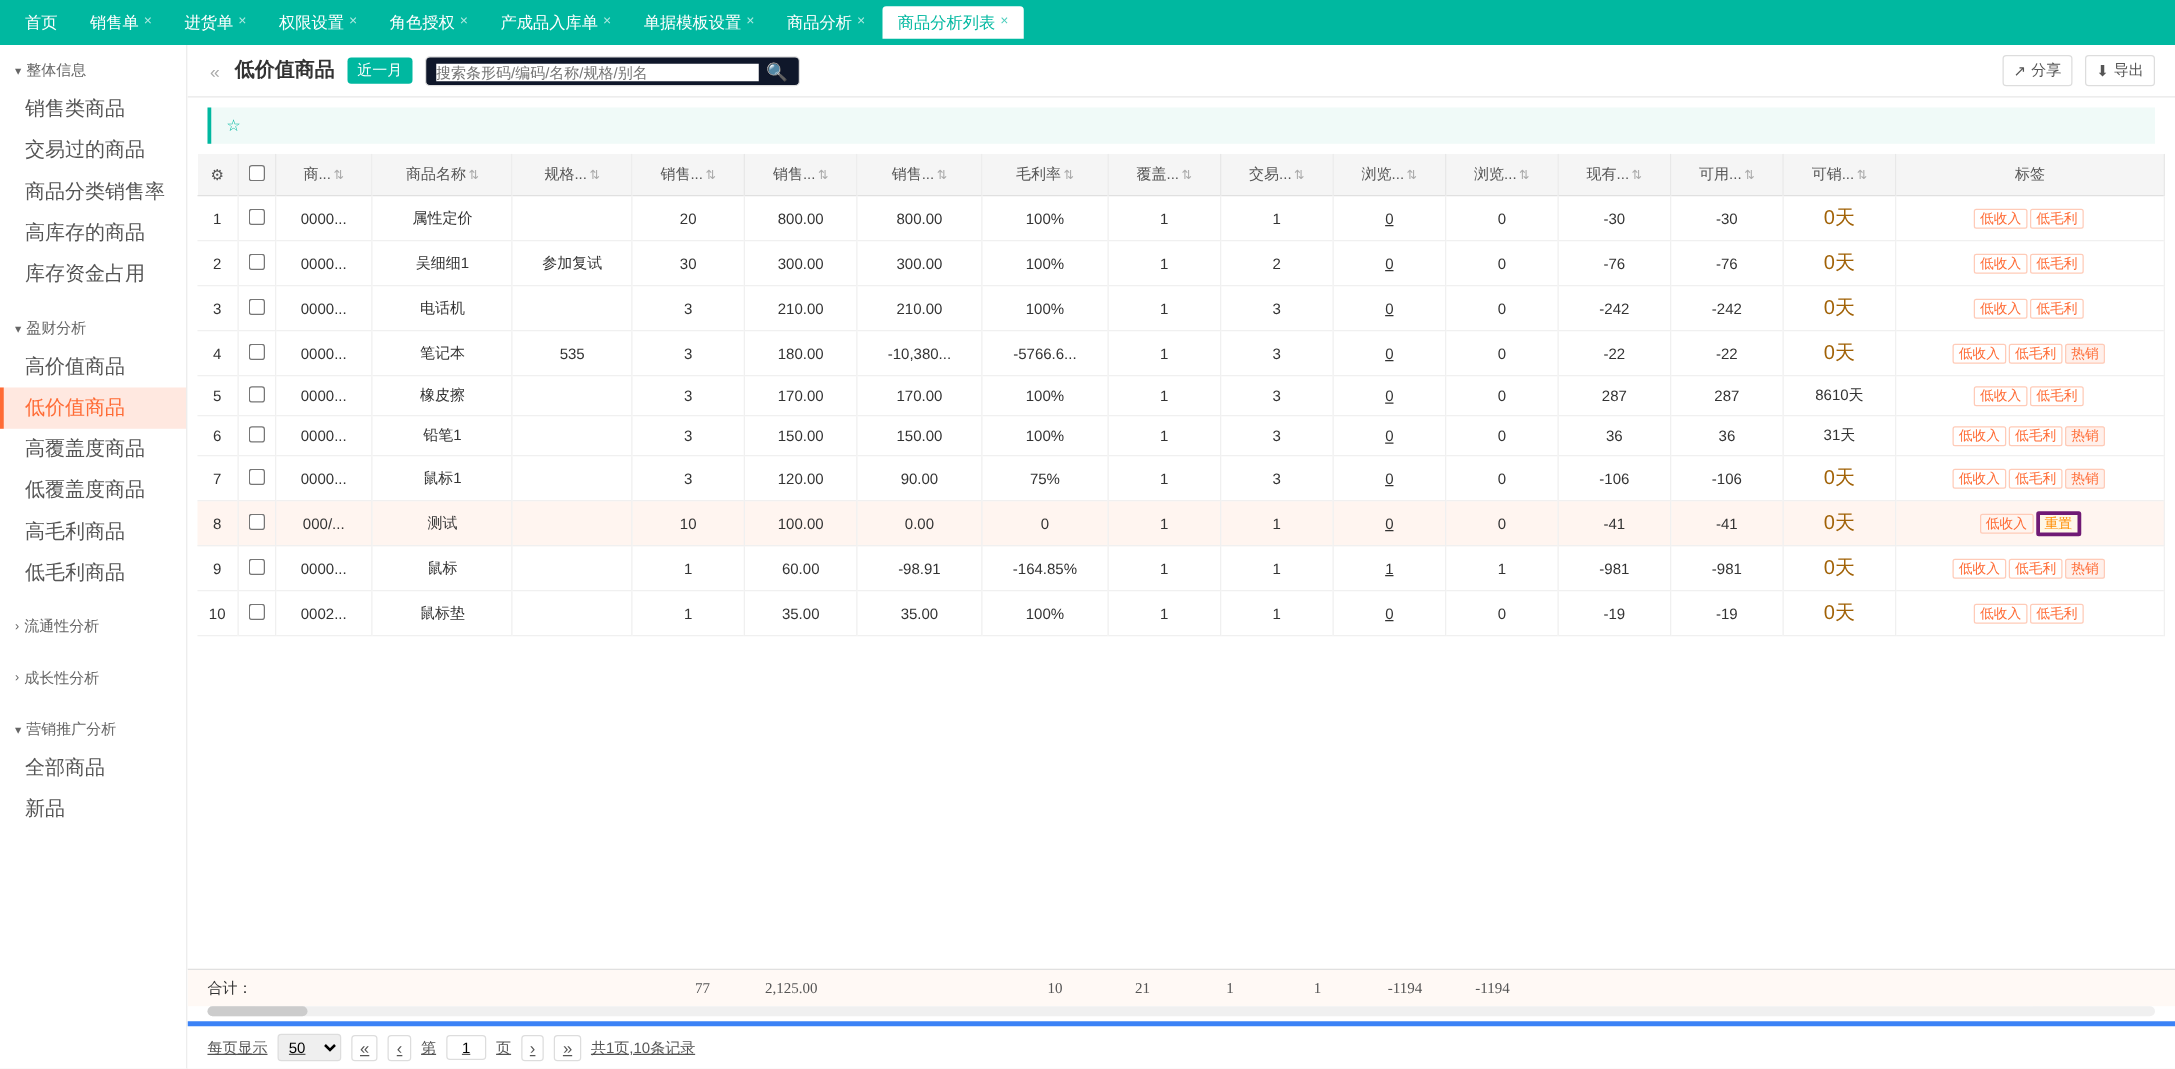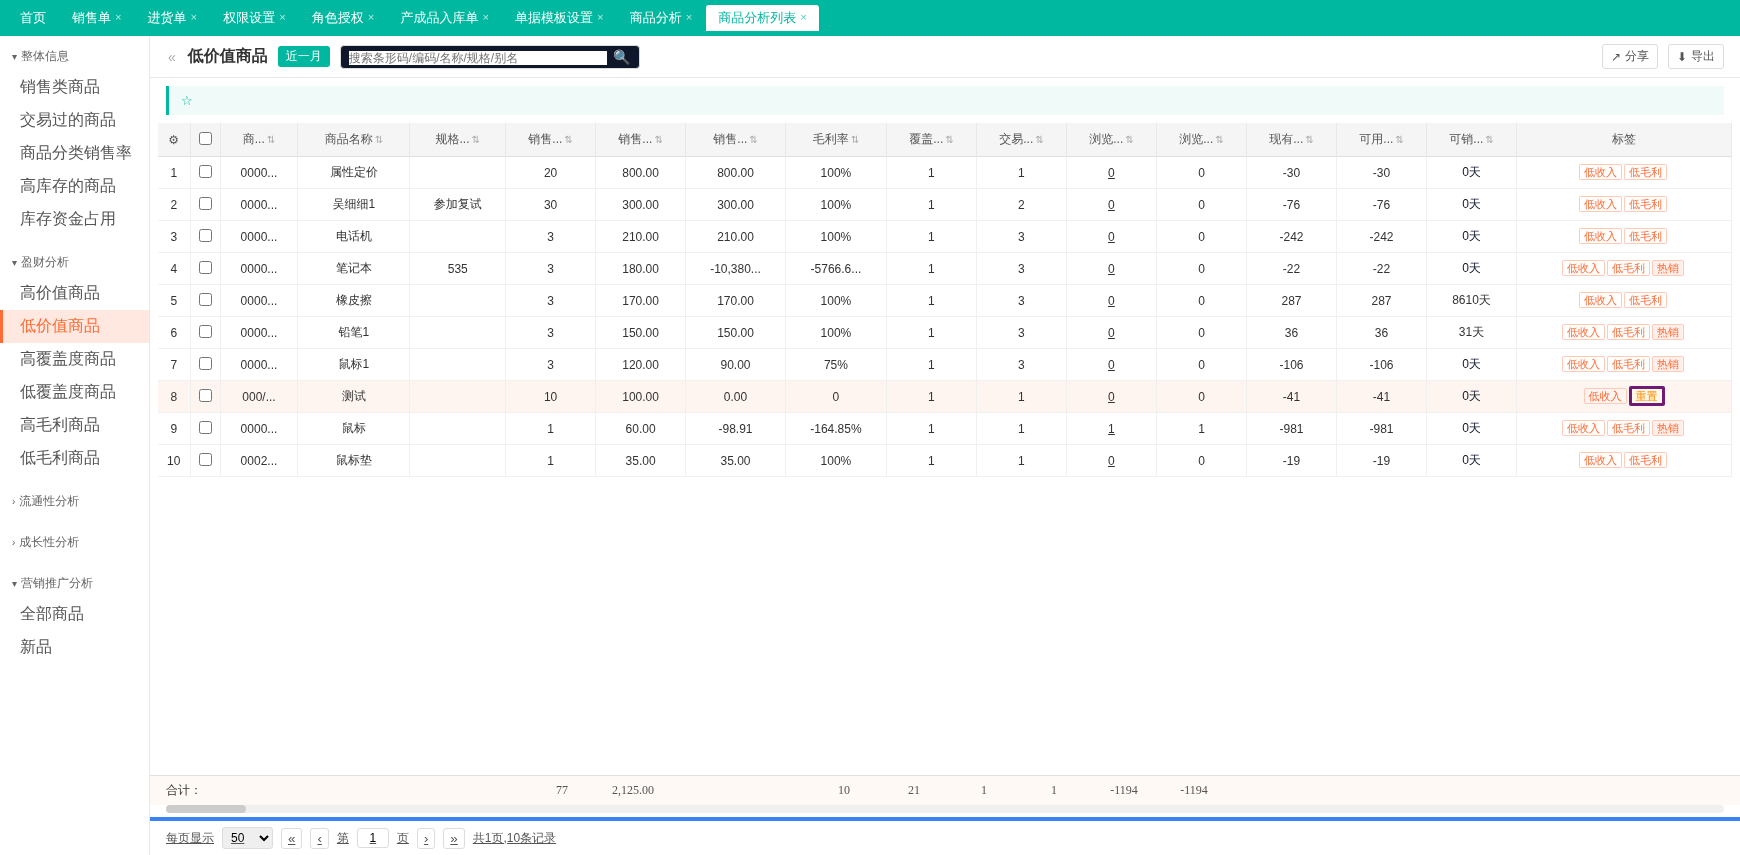--- a/index.html
+++ b/index.html
@@ -182,21 +182,21 @@
     tbody td {
       padding: 7px 6px;
       text-align: center;
       color: #333;
       white-space: nowrap;
       border-right: 1px solid #f0f0f0;
     }
     .tag-low-income { color: #ff6b35; font-size: 11px; border: 1px solid #ffcbb8; padding: 1px 4px; border-radius: 2px; margin-right: 2px; }
     .tag-hot { color: #ff6b35; font-size: 11px; border: 1px solid #ffcbb8; background: #fff0eb; padding: 1px 4px; border-radius: 2px; margin-right: 2px; }
     .tag-recommend { color: #ff8c00; font-size: 11px; border: 3px solid #701a75; background: #fff8e8; padding: 1px 4px; border-radius: 2px; }
-    .zero-days { color: #0f172a; font-size: 12px; }
+    .zero-days { color: #a16207; font-size: 16px; }
     .days-normal { color: #333; font-size: 12px; }
     .underline-link { text-decoration: underline; color: #333; cursor: pointer; }
 
     
     .table-footer {
       border-top: 1px solid #e0e0e0;
       background: #fff9f5;
       padding: 6px 16px;
       display: flex;
       align-items: center;

